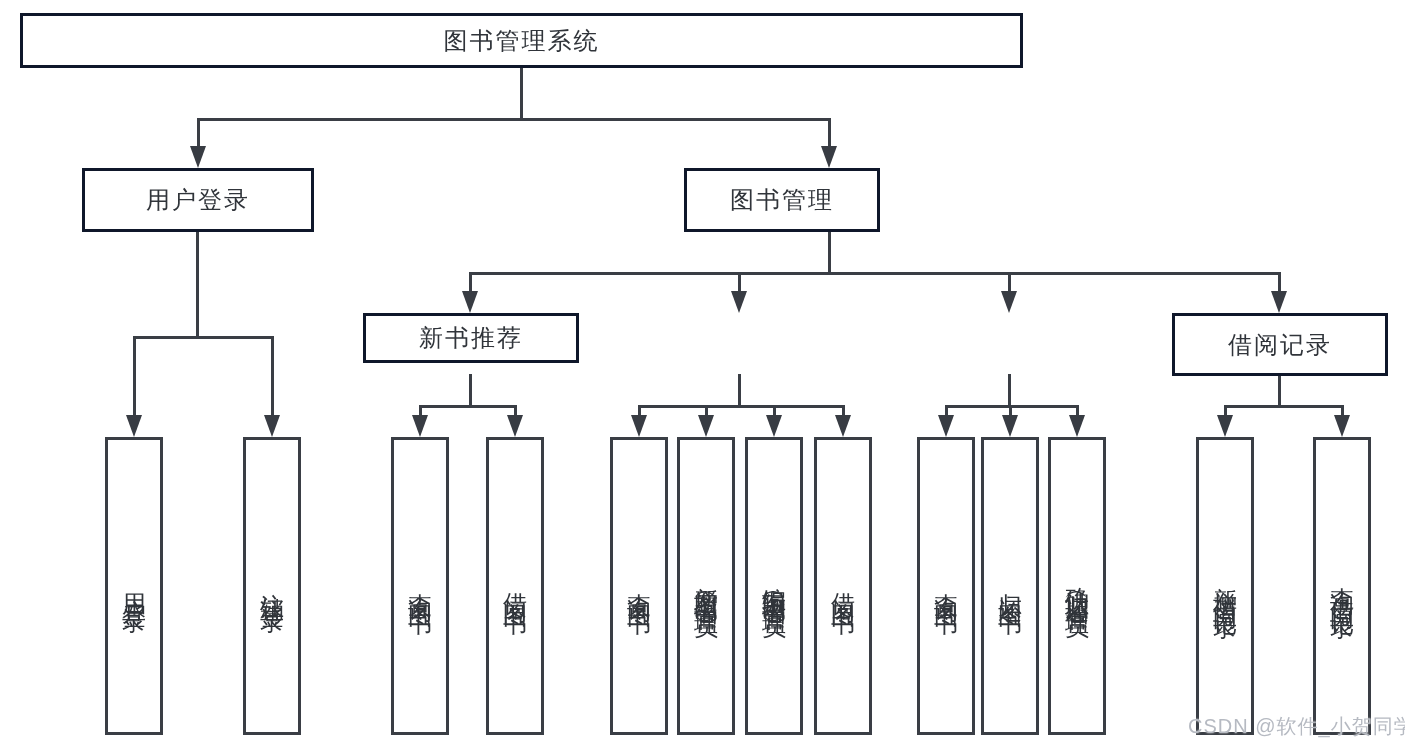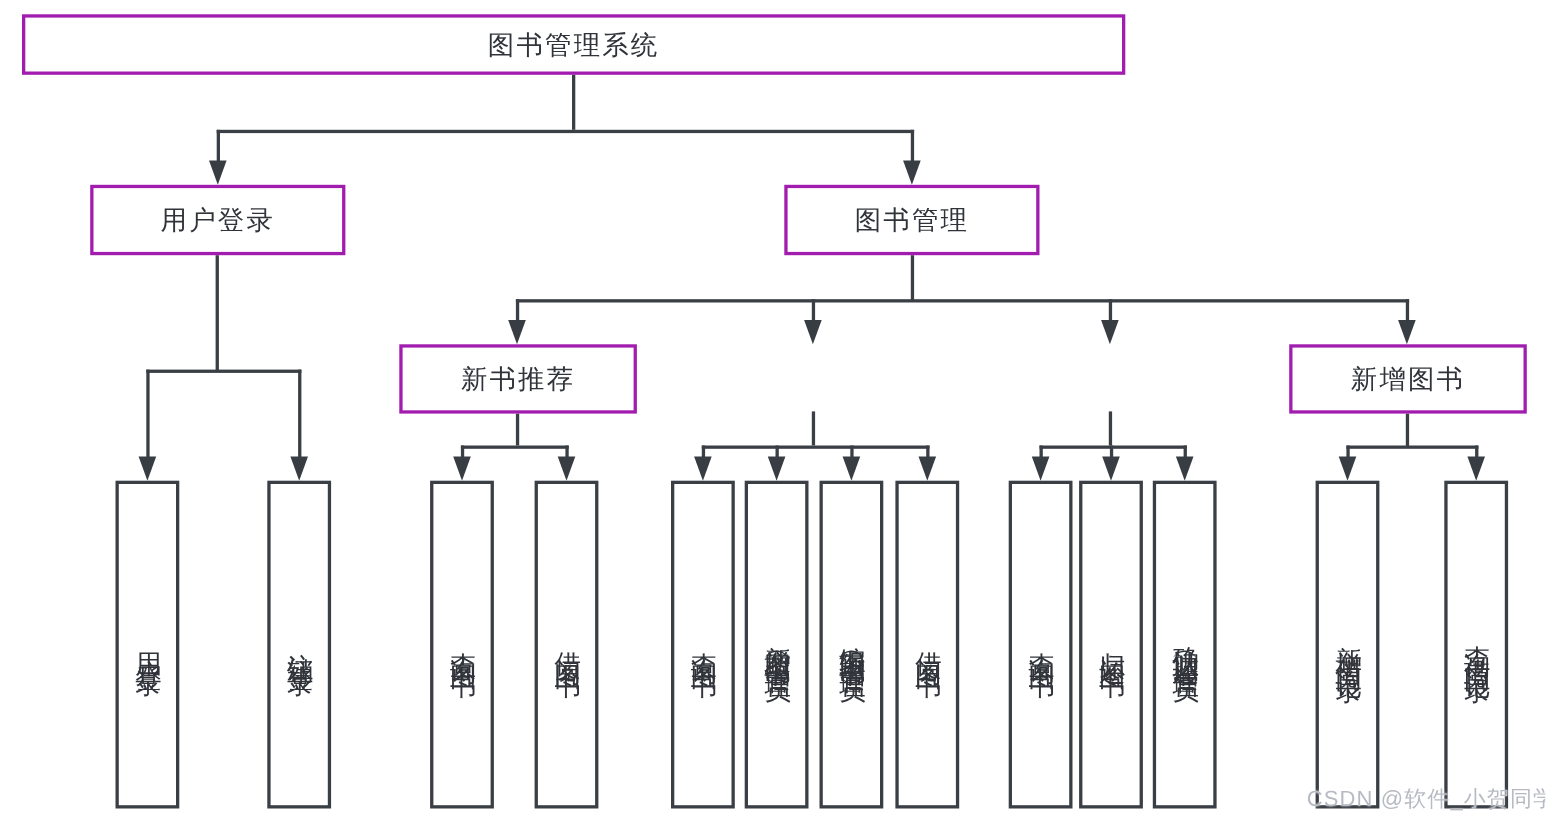--- a/index.html
+++ b/index.html
@@ -3,21 +3,21 @@
 <meta charset="utf-8">
 <style>
   html,body{margin:0;padding:0;background:#fff;}
   #canvas{
     position:relative;width:1405px;height:747px;background:#ffffff;
     font-family:"Liberation Sans","DejaVu Sans",sans-serif;
     color:#30343a;overflow:hidden;
   }
   
   .hbox{
-    position:absolute;box-sizing:border-box;border:3px solid #a21caf;background:#fff;
+    position:absolute;box-sizing:border-box;border:3px solid #0f172a;background:#fff;
     display:flex;align-items:center;justify-content:center;
     font-size:24px;letter-spacing:2px;white-space:nowrap;z-index:2;
   }
   .leaf{
     position:absolute;box-sizing:border-box;top:437px;width:58px;height:298px;
     border:3px solid #3a3e45;background:#fff;
     display:flex;align-items:center;justify-content:center;z-index:2;
   }
   .vtext{
     writing-mode:vertical-lr;text-orientation:mixed;
@@ -103,29 +103,29 @@
   <div class="vline" style="left:1341px;top:405px;height:12px"></div>
   <div class="arrow" style="left:1334px;top:415px"></div>
 
   <div class="hbox" style="left:20px;top:13px;width:1003px;height:55px">
     <span>图书管理系统</span>
   </div>
 
   <div class="hbox" style="left:82px;top:168px;width:232px;height:64px">
     <span>用户登录</span>
   </div>
-  <div class="hbox" style="left:713px;top:168px;width:232px;height:64px">
+  <div class="hbox" style="left:684px;top:168px;width:196px;height:64px">
     <span>图书管理</span>
   </div>
 
-  <div class="hbox" style="left:363px;top:313px;width:216px;height:63px">
+  <div class="hbox" style="left:363px;top:313px;width:216px;height:50px">
     <span>新书推荐</span>
   </div>
   <div class="hbox" style="left:1172px;top:313px;width:216px;height:63px">
-    <span>新增图书</span>
+    <span>借阅记录</span>
   </div>
 
   <div class="leaf" style="left:105px">
     <span class="vtext">用户登录</span>
   </div>
   <div class="leaf" style="left:243px">
     <span class="vtext">注销登录</span>
   </div>
   <div class="leaf" style="left:391px">
     <span class="vtext">查询图书</span>

